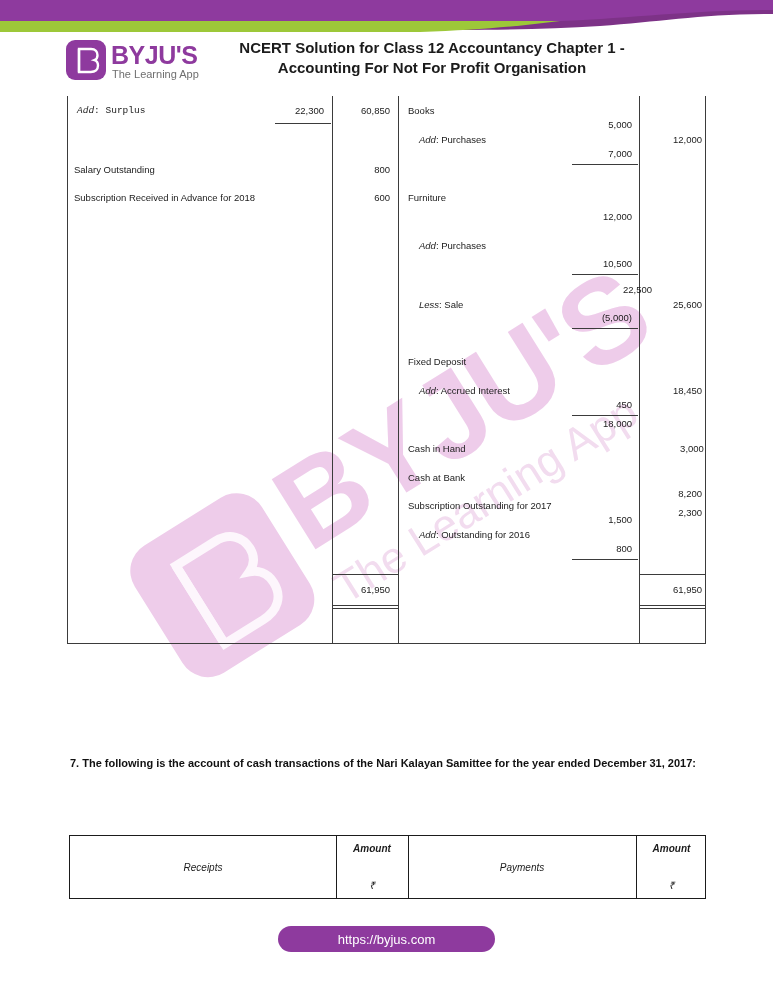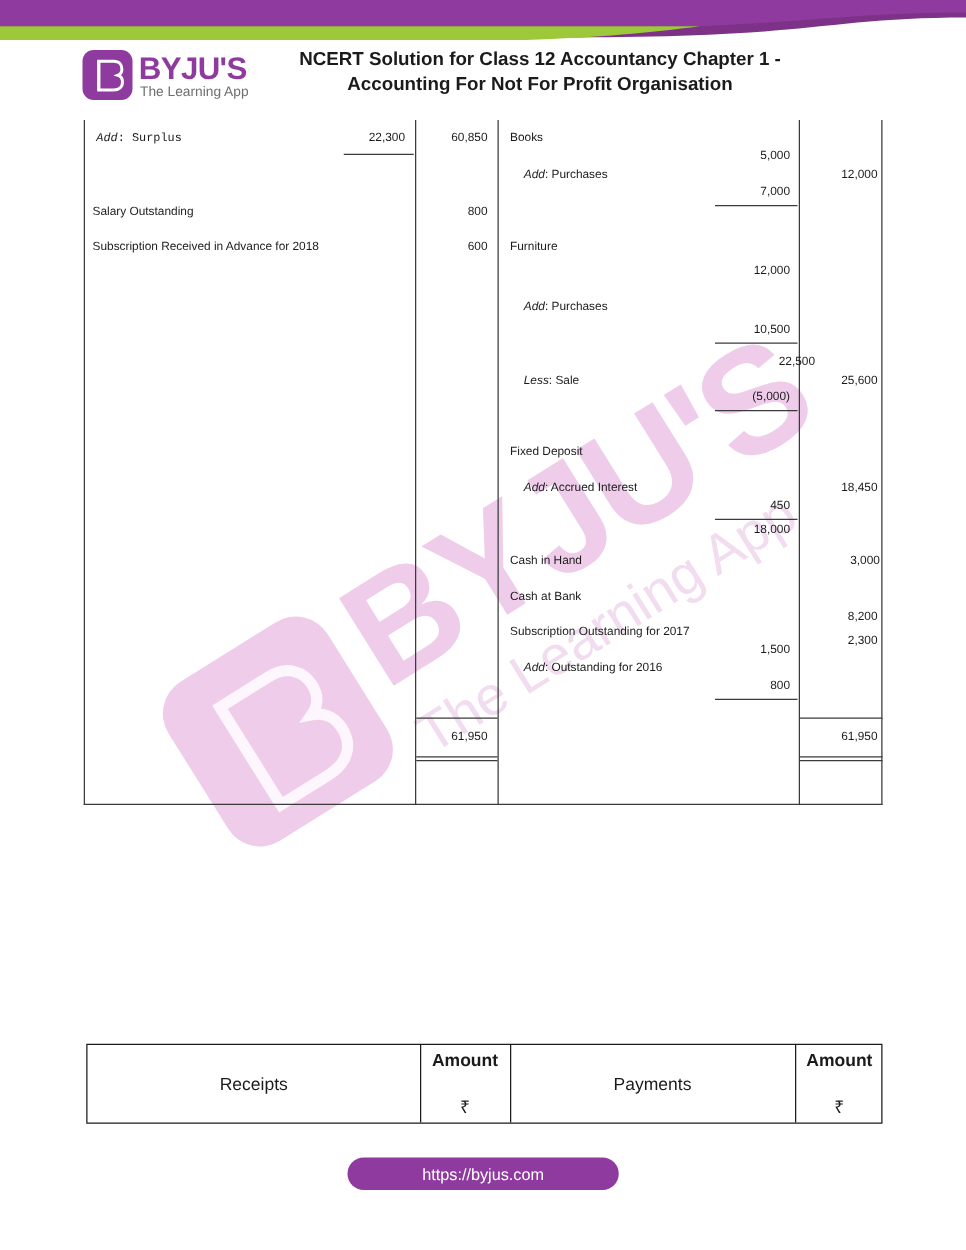--- a/index.html
+++ b/index.html
@@ -91,21 +91,21 @@
     font-size:11px; font-weight:bold; color:#111; line-height:20px;
   }
 
   
   .rp {
     position:absolute; left:69px; top:835px;
     width:637px; height:64px;
     border:1.5px solid #1b1b1b;
   }
   .rp-col { position:absolute; top:0; height:100%; border-left:1.5px solid #1b1b1b; }
-  .rp-cell { position:absolute; text-align:center; font-size:14px; color:#1b1b1b; line-height:13px; }
+  .rp-cell { position:absolute; text-align:center; font-size:10px; color:#1b1b1b; line-height:13px;font-style:italic; }
   .rp-amt-top { font-weight:bold; }
 
   
   .footer-pill {
     position:absolute; left:278px; top:926px;
     width:217px; height:26px;
     background:#8e3a9e; border-radius:13px;
     display:flex; align-items:center; justify-content:center;
     color:#ffffff; font-size:13px; text-decoration:none;
   }
@@ -226,20 +226,21 @@
     <div class="cell num" style="left:500px; top:447px; width:65px;">800</div>
     <div class="uline" style="left:505px; top:463px; width:66px;"></div>
     <div class="cell num" style="left:573px; top:411px; width:62px;">2,300</div>
 
     <div class="sep" style="left:573px; top:478px; width:66px;"></div>
     <div class="cell num" style="left:573px; top:488px; width:62px;">61,950</div>
     <div class="sep" style="left:573px; top:509px; width:66px;"></div>
     <div class="sep" style="left:573px; top:512px; width:66px;"></div>
   </div>
 
+  <div class="question">7. The following is the account of cash transactions of the Nari Kalayan Samittee for the year ended December 31, 2017:</div>
 
   <div class="rp">
     <div class="rp-col" style="left:266px;"></div>
     <div class="rp-col" style="left:338px;"></div>
     <div class="rp-col" style="left:566px;"></div>
 
     <div class="rp-cell" style="left:0; top:25px; width:266px;">Receipts</div>
 
     <div class="rp-cell rp-amt-top" style="left:266px; top:6px; width:72px;">Amount</div>
     <div class="rp-cell" style="left:266px; top:43px; width:72px;">₹</div>

